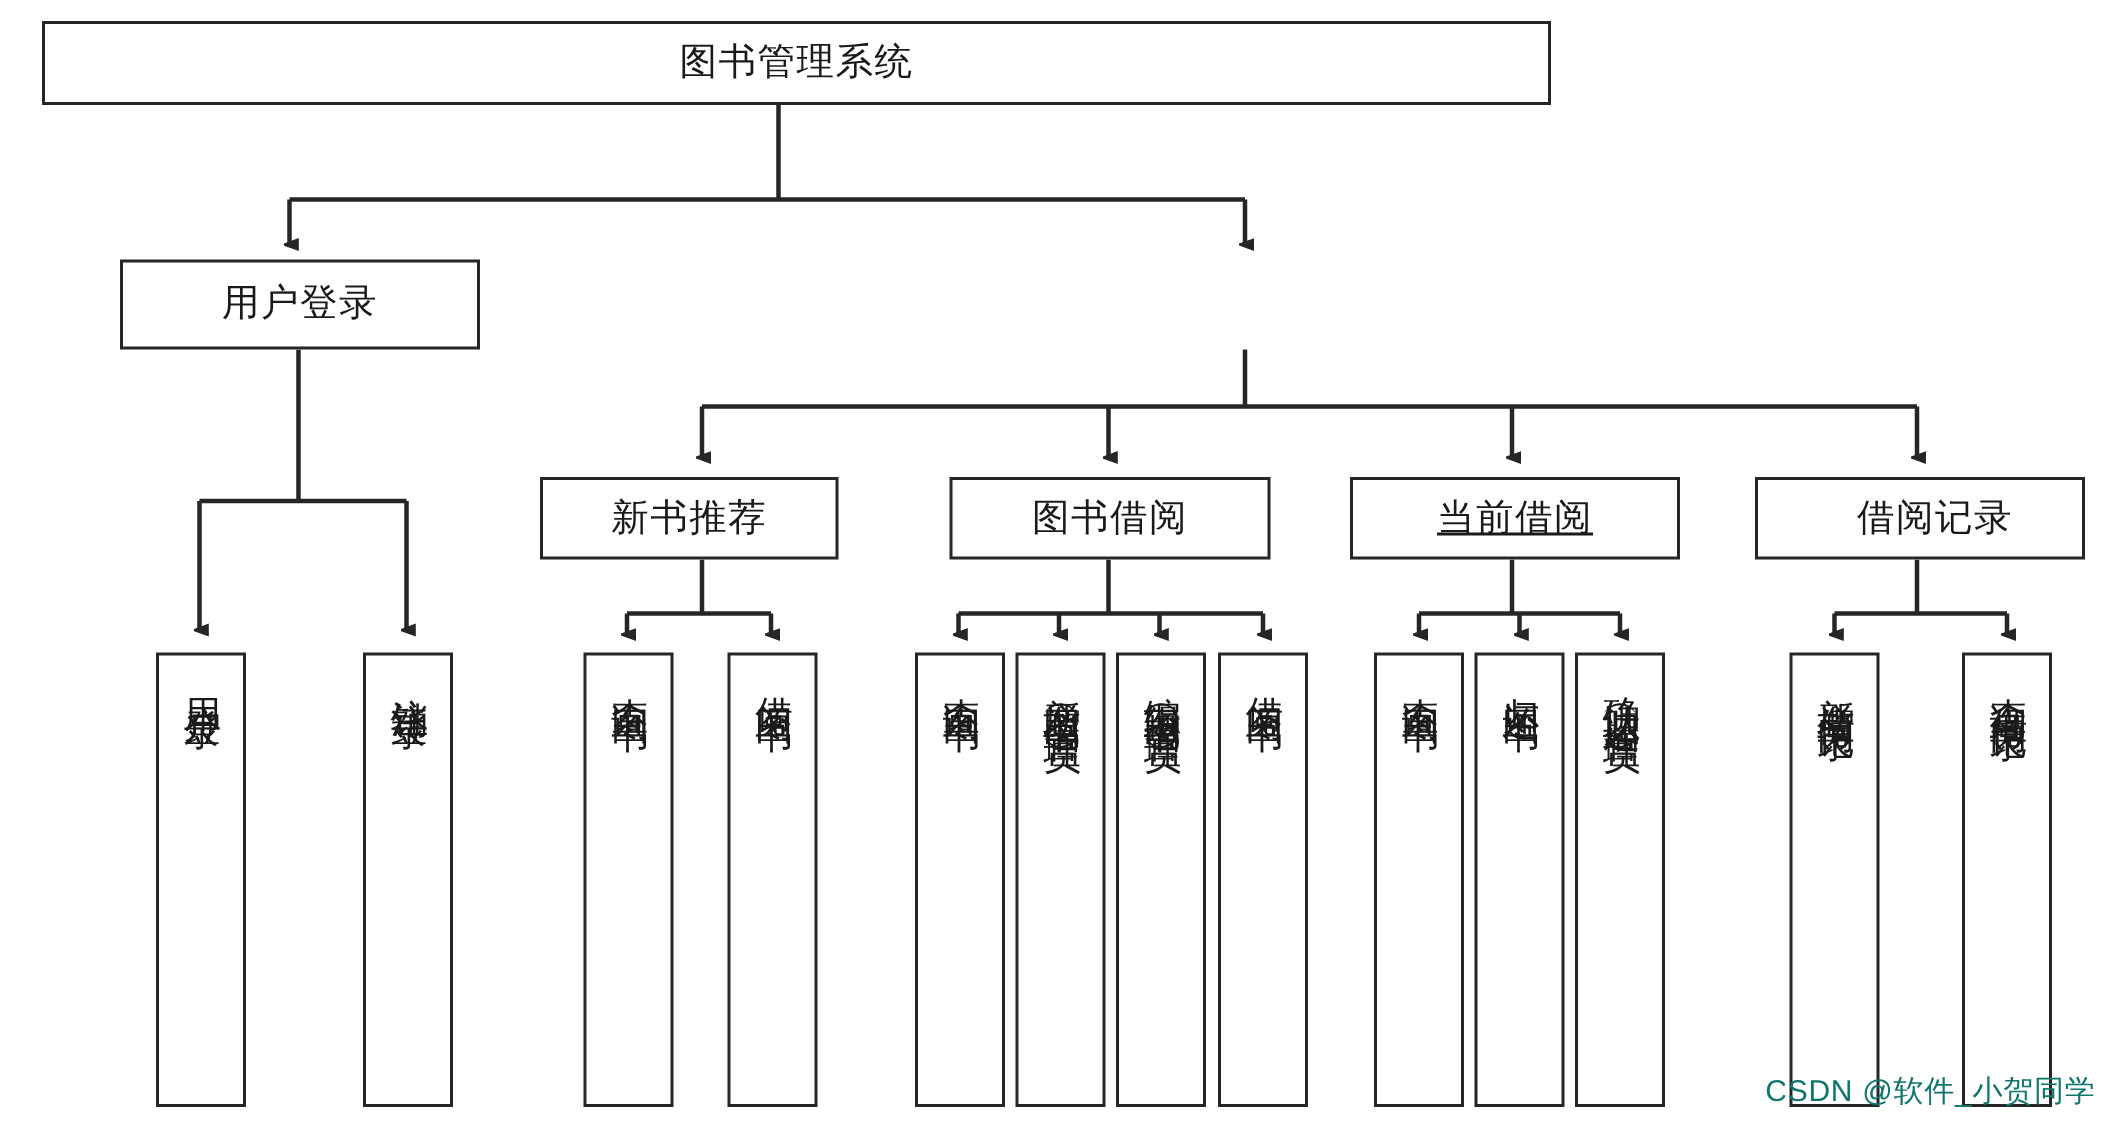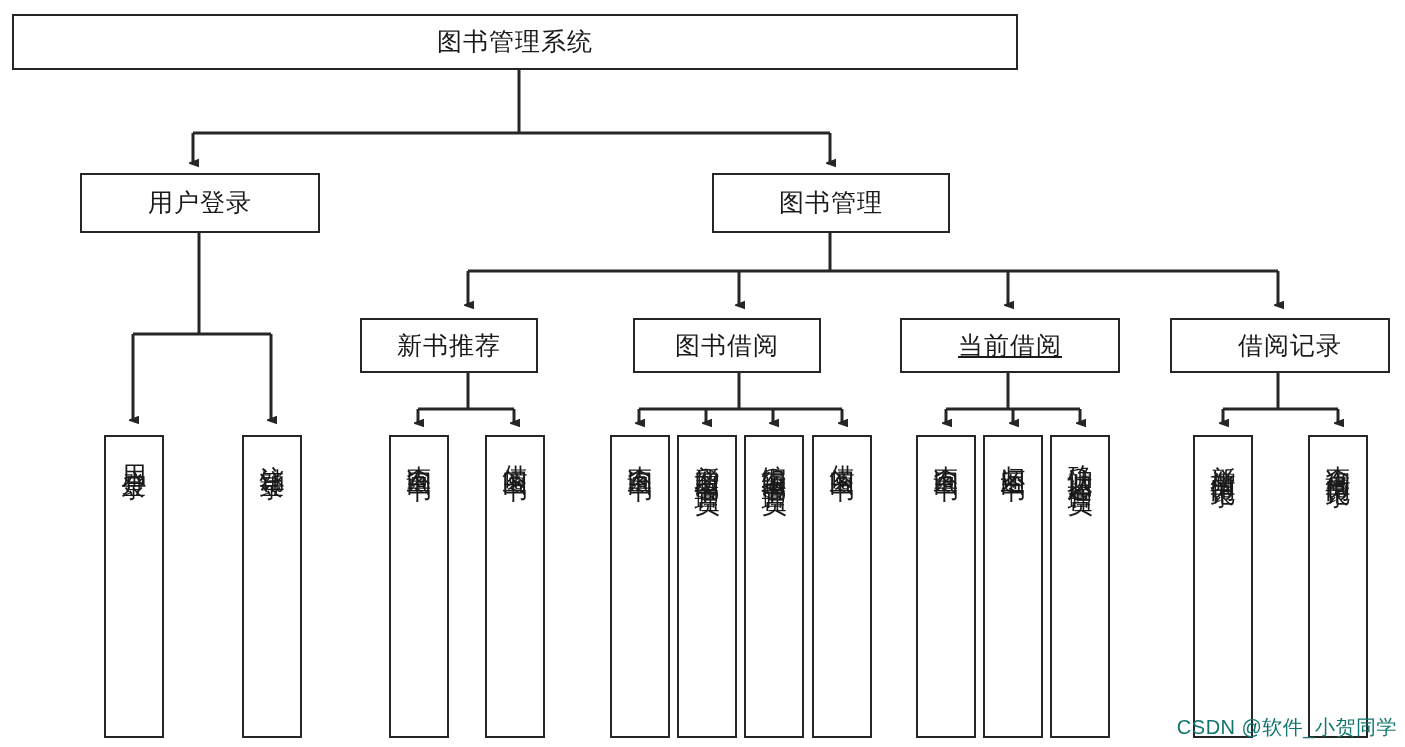--- a/index.html
+++ b/index.html
@@ -116,35 +116,32 @@
       <path d="M1013,409 L1013,423" marker-end="url(#arrow)"></path>
       <path d="M1080,409 L1080,423" marker-end="url(#arrow)"></path>
 
       <path d="M1278,373 L1278,409"></path>
       <path d="M1223,409 L1338,409"></path>
       <path d="M1223,409 L1223,423" marker-end="url(#arrow)"></path>
       <path d="M1338,409 L1338,423" marker-end="url(#arrow)"></path>
     </g>
   </svg>
 
-  <div class="node horizontal" style="left:12px; top:14px; width:1006px; height:56px;">
+  <div class="node horizontal" style="left:28px; top:14px; width:1006px; height:56px;">
     <span class="node-label">图书管理系统</span>
   </div>
 
   <div class="node horizontal" style="left:80px; top:173px; width:240px; height:60px;">
     <span class="node-label">用户登录</span>
   </div>
-  <div class="node horizontal" style="left:712px; top:173px; width:238px; height:60px;">
-    <span class="node-label">图书管理</span>
-  </div>
 
-  <div class="node horizontal" style="left:360px; top:318px; width:178px; height:55px;">
+  <div class="node horizontal" style="left:360px; top:318px; width:199px; height:55px;">
     <span class="node-label">新书推荐</span>
   </div>
-  <div class="node horizontal" style="left:633px; top:318px; width:188px; height:55px;">
+  <div class="node horizontal" style="left:633px; top:318px; width:214px; height:55px;">
     <span class="node-label">图书借阅</span>
   </div>
   <div class="node horizontal" style="left:900px; top:318px; width:220px; height:55px;text-decoration:underline;">
     <span class="node-label">当前借阅</span>
   </div>
   <div class="node horizontal" style="left:1170px; top:318px; width:220px; height:55px;padding-left:20px;">
     <span class="node-label">借阅记录</span>
   </div>
 
   <div class="node vertical" style="left:104px; top:435px; width:60px; height:303px;">

